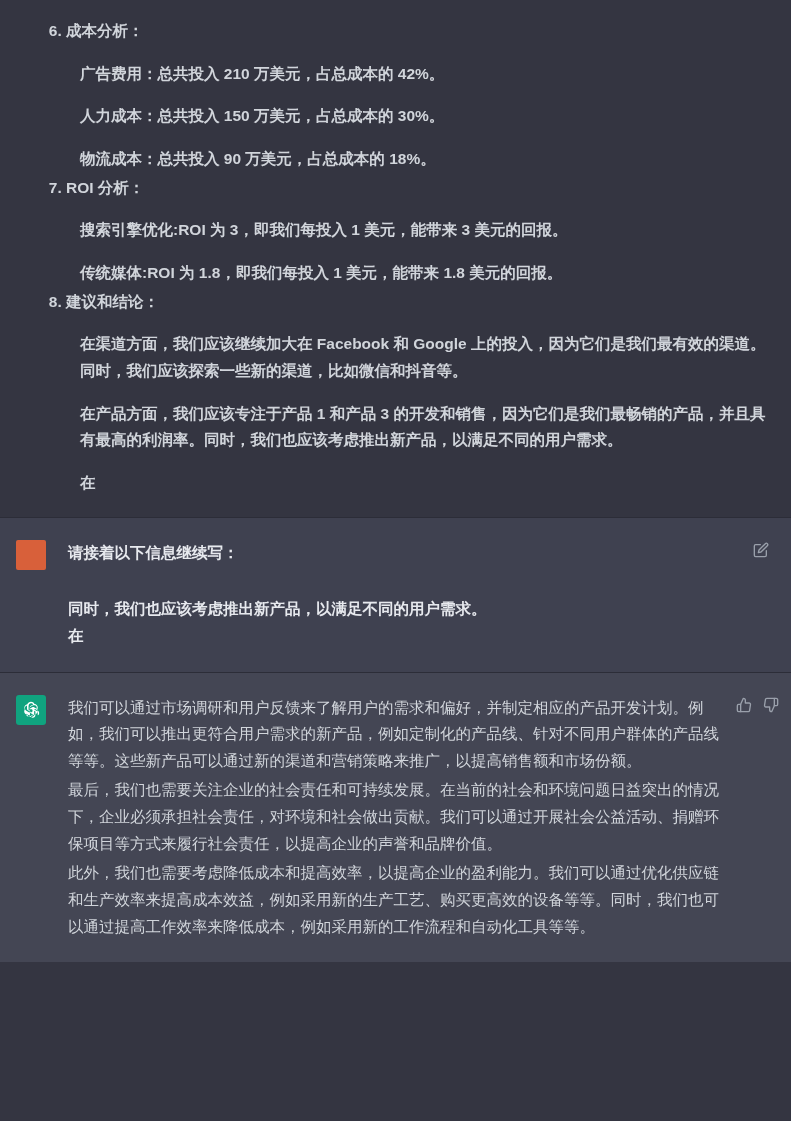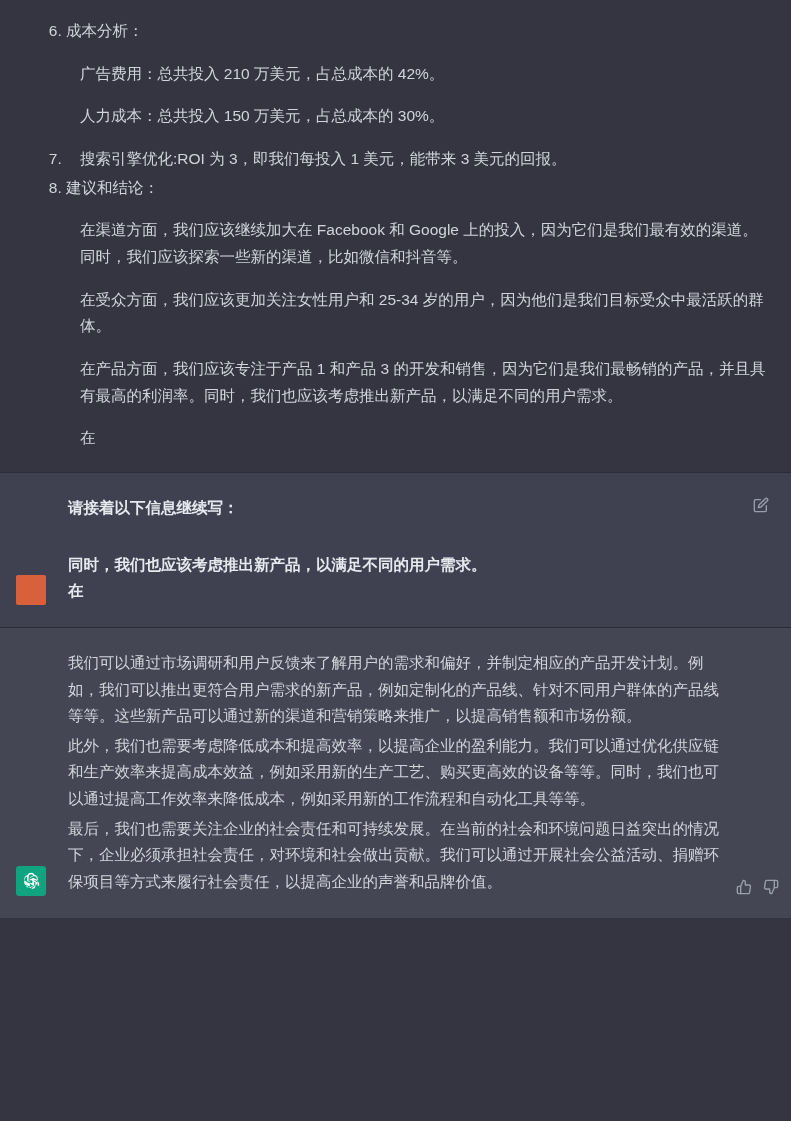--- a/index.html
+++ b/index.html
@@ -22,21 +22,21 @@
     height: 1121px;
     position: relative;
     overflow: hidden;
   }
 
   
   .block {
     width: 100%;
     padding: 0;
   }
-  .block-dark { background: #343541; }
+  .block-dark { background: #343541; font-weight: bold; }
   .block-user { background: #3f4150; border-top: 1px solid #2c2d38; border-bottom: 1px solid #2c2d38; }
   .block-assistant { background: #444654; }
 
   .inner {
     padding: 18px 22px 18px 26px;
   }
 
   ol.outline {
     margin: 0;
     padding: 0 0 0 40px;
@@ -50,21 +50,21 @@
   .li-title { display: block; margin-bottom: 2px; }
   .sub {
     display: block;
     margin: 16px 0 2px 0;
     padding-left: 14px;
   }
 
   
   .msg-row {
     display: flex;
-    align-items: flex-end;
+    align-items: flex-start;
     padding: 22px 12px 22px 16px;
     position: relative;
   }
   .avatar {
     width: 30px;
     height: 30px;
     flex: 0 0 30px;
     margin-right: 22px;
     border-radius: 2px;
   }
@@ -116,30 +116,32 @@
 <div class="page">
 
   <div class="block block-dark">
     <div class="inner">
       <ol class="outline" start="6">
 
         <li>
           <span class="li-title">成本分析：</span>
           <span class="sub">广告费用：总共投入 210 万美元，占总成本的 42%。</span>
           <span class="sub">人力成本：总共投入 150 万美元，占总成本的 30%。</span>
+          <span class="sub">物流成本：总共投入 90 万美元，占总成本的 18%。</span>
         </li>
 
         <li>
+          <span class="li-title">ROI 分析：</span>
           <span class="sub">搜索引擎优化:ROI 为 3，即我们每投入 1 美元，能带来 3 美元的回报。</span>
+          <span class="sub">传统媒体:ROI 为 1.8，即我们每投入 1 美元，能带来 1.8 美元的回报。</span>
         </li>
 
         <li>
           <span class="li-title">建议和结论：</span>
           <span class="sub">在渠道方面，我们应该继续加大在 Facebook 和 Google 上的投入，因为它们是我们最有效的渠道。同时，我们应该探索一些新的渠道，比如微信和抖音等。</span>
-          <span class="sub">在受众方面，我们应该更加关注女性用户和 25-34 岁的用户，因为他们是我们目标受众中最活跃的群体。</span>
           <span class="sub">在产品方面，我们应该专注于产品 1 和产品 3 的开发和销售，因为它们是我们最畅销的产品，并且具有最高的利润率。同时，我们也应该考虑推出新产品，以满足不同的用户需求。</span>
           <span class="sub">在</span>
         </li>
 
       </ol>
     </div>
   </div>
 
   <div class="block block-user">
     <div class="msg-row">
@@ -160,22 +162,22 @@
 
   <div class="block block-assistant">
     <div class="msg-row">
       <div class="avatar avatar-assistant">
         <svg width="20" height="20" viewBox="0 0 24 24" fill="#ffffff">
           <path d="M12 2.2c-2 0-3.7 1.2-4.4 3C5.4 5.5 4 7.3 4 9.4c0 .7.2 1.4.5 2-1 1.6-.8 3.7.5 5.1.7.8 1.7 1.3 2.8 1.4.8 1.6 2.4 2.6 4.2 2.6 2 0 3.7-1.2 4.4-3 2.2-.3 3.6-2.1 3.6-4.2 0-.7-.2-1.4-.5-2 1-1.6.8-3.7-.5-5.1-.7-.8-1.7-1.3-2.8-1.4-.8-1.6-2.4-2.6-4.2-2.6zm0 1.6c1.1 0 2.1.6 2.7 1.5l-3.5 2c-.4.2-.6.6-.6 1v4.3l-1.5-.9V7.2c0-1.9 1.3-3.4 2.9-3.4zm4.6 2.6c1.3.2 2.3 1.4 2.3 2.9 0 .4-.1.8-.2 1.2l-3.5-2c-.4-.2-.9-.2-1.2 0l-3.7 2.1V8.8l3.6-2.1c.8-.4 1.8-.5 2.7-.3zM7.2 6.9v4c0 .4.2.8.6 1l3.7 2.1-1.5.9-3.6-2.1c-1.6-.9-2.2-2.9-1.4-4.5.3-.6.8-1.1 1.4-1.4zm9.3 3.5l3.6 2.1c1.6.9 2.2 2.9 1.4 4.5-.3.6-.8 1.1-1.4 1.4v-4c0-.4-.2-.8-.6-1l-3.7-2.1 1.5-.9zM12 10.7l1.8 1v2.1L12 14.9l-1.8-1v-2.1l1.8-1.1zm3.8 2.2l1.5.9v4.1c0 1.9-1.3 3.4-2.9 3.4-1.1 0-2.1-.6-2.7-1.5l3.5-2c.4-.2.6-.6.6-1v-3.9zm-5 2.3l3.7 2.1-3.6 2.1c-1.6.9-3.6.4-4.5-1.2-.3-.6-.5-1.2-.4-1.8l3.5 2c.4.2.9.2 1.2 0l.1-3.2z"></path>
         </svg>
       </div>
       <div class="msg-body">
         <p>我们可以通过市场调研和用户反馈来了解用户的需求和偏好，并制定相应的产品开发计划。例如，我们可以推出更符合用户需求的新产品，例如定制化的产品线、针对不同用户群体的产品线等等。这些新产品可以通过新的渠道和营销策略来推广，以提高销售额和市场份额。</p>
+        <p>最后，我们也需要关注企业的社会责任和可持续发展。在当前的社会和环境问题日益突出的情况下，企业必须承担社会责任，对环境和社会做出贡献。我们可以通过开展社会公益活动、捐赠环保项目等方式来履行社会责任，以提高企业的声誉和品牌价值。</p>
         <p>此外，我们也需要考虑降低成本和提高效率，以提高企业的盈利能力。我们可以通过优化供应链和生产效率来提高成本效益，例如采用新的生产工艺、购买更高效的设备等等。同时，我们也可以通过提高工作效率来降低成本，例如采用新的工作流程和自动化工具等等。</p>
-        <p>最后，我们也需要关注企业的社会责任和可持续发展。在当前的社会和环境问题日益突出的情况下，企业必须承担社会责任，对环境和社会做出贡献。我们可以通过开展社会公益活动、捐赠环保项目等方式来履行社会责任，以提高企业的声誉和品牌价值。</p>
       </div>
       <div class="msg-actions">
         <span class="icon-btn">
           <svg width="16" height="16" viewBox="0 0 24 24" fill="none" stroke="currentColor" stroke-width="2" stroke-linecap="round" stroke-linejoin="round">
             <path d="M14 9V5a3 3 0 0 0-3-3l-4 9v11h11.3a2 2 0 0 0 2-1.7l1.4-9a2 2 0 0 0-2-2.3H14z"></path>
             <path d="M7 22H4a2 2 0 0 1-2-2v-7a2 2 0 0 1 2-2h3"></path>
           </svg>
         </span>
         <span class="icon-btn">
           <svg width="16" height="16" viewBox="0 0 24 24" fill="none" stroke="currentColor" stroke-width="2" stroke-linecap="round" stroke-linejoin="round">

